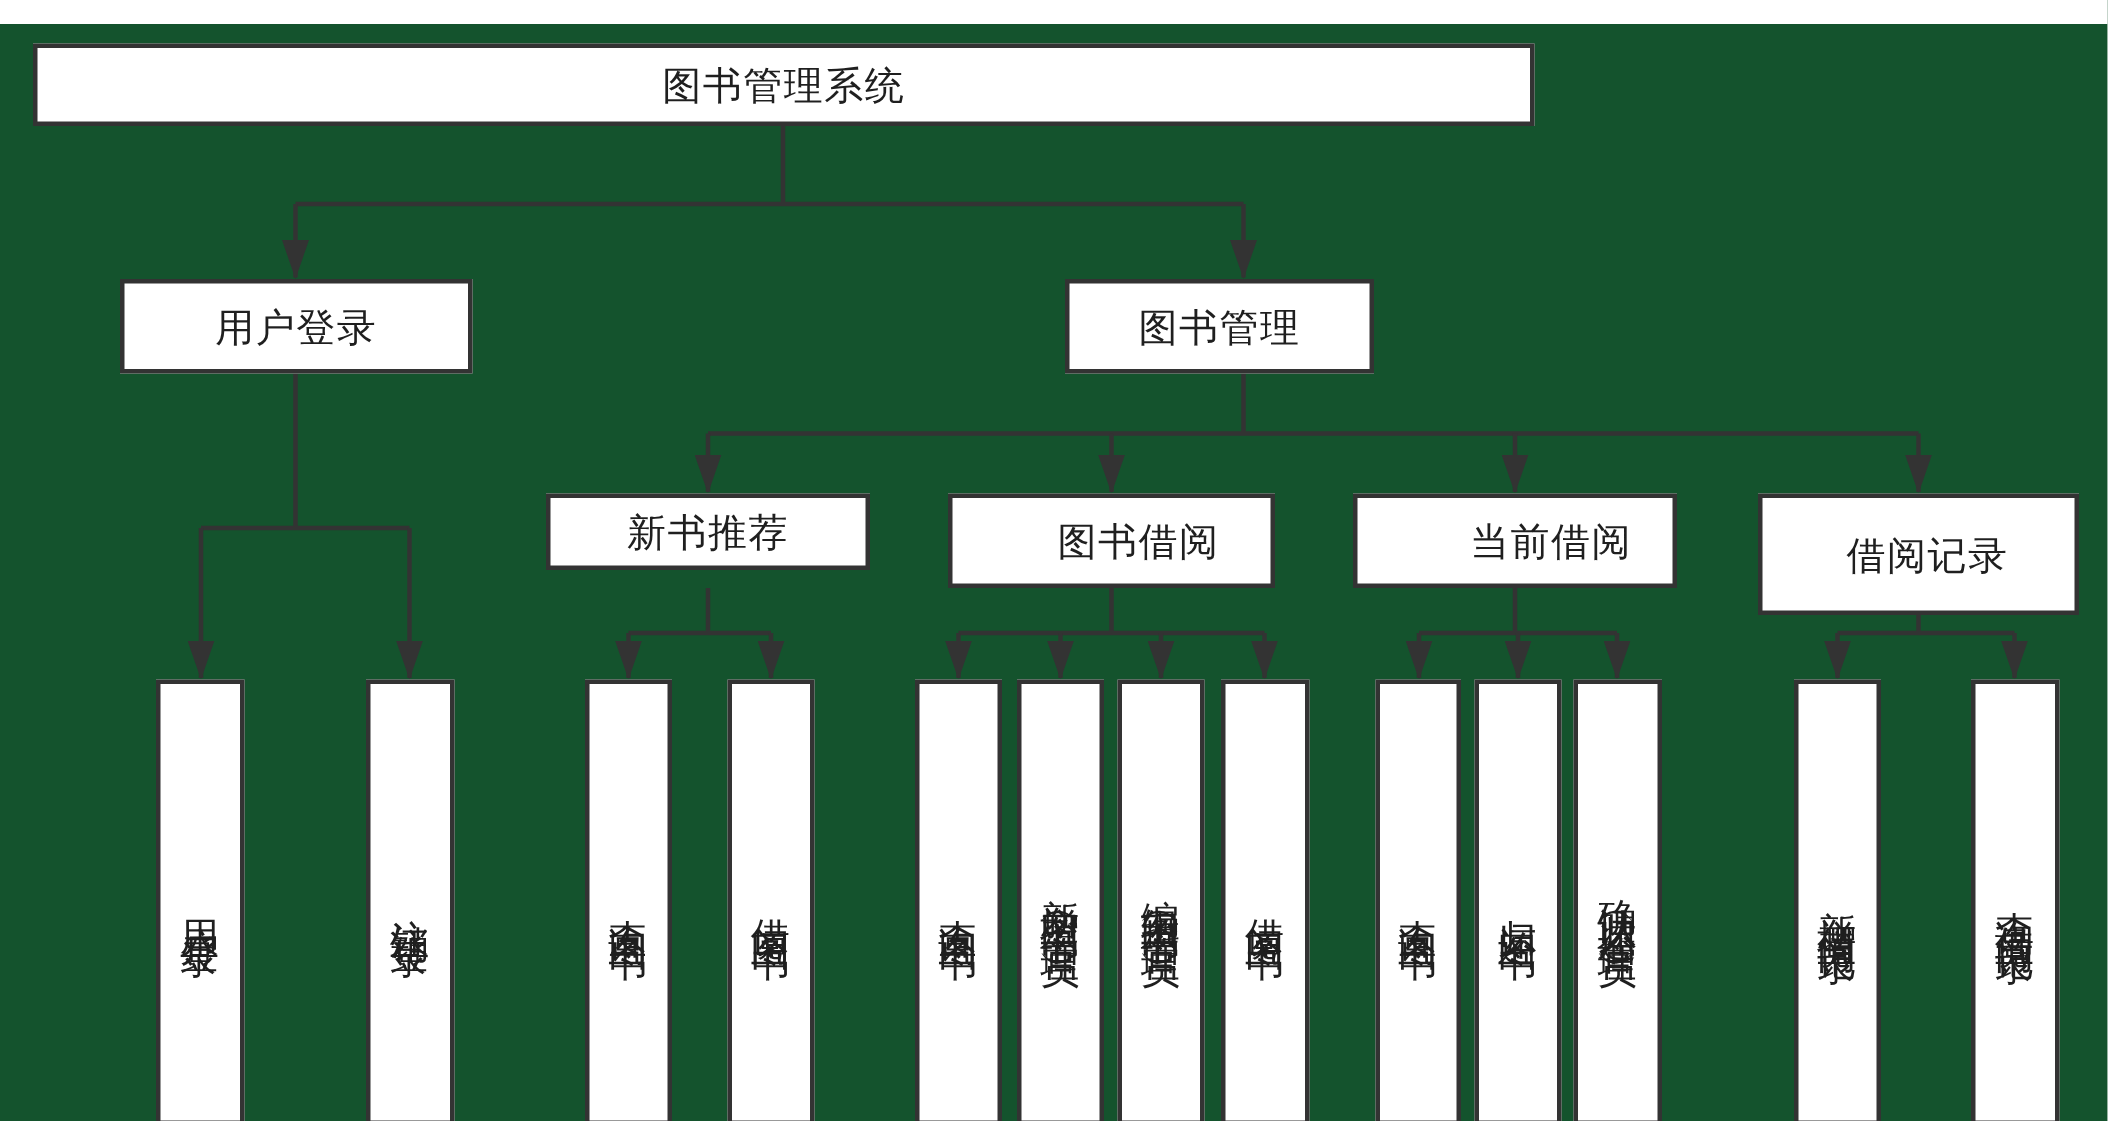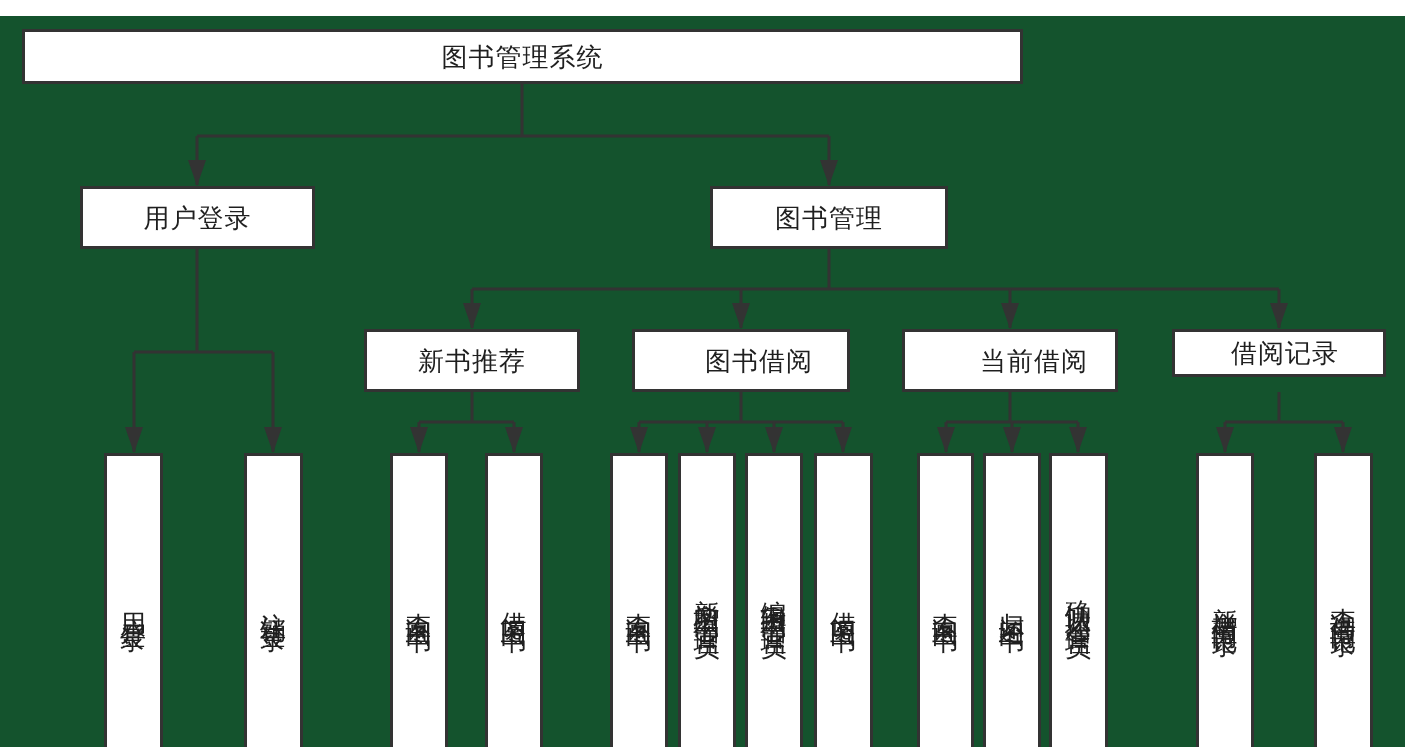--- a/index.html
+++ b/index.html
@@ -42,25 +42,25 @@
   }
   .vbox {
     writing-mode: vertical-rl;
     text-orientation: mixed;
     letter-spacing: 5px;
     white-space: normal;
   }
   
   .n-root  { left: 22px;   top: 13px;  width: 1001px; height: 55px; }
   .n-l2a   { left: 80px;   top: 170px; width: 235px;  height: 63px; }
-  .n-l2b   { left: 710px;  top: 170px; width: 238px;  height: 63px; }
-  .n-l3a   { left: 364px;  top: 313px; width: 216px;  height: 63px; }
+  .n-l2b   { left: 710px;  top: 170px; width: 206px;  height: 63px; }
+  .n-l3a   { left: 364px;  top: 313px; width: 216px;  height: 51px; }
   .n-l3b   { left: 632px;  top: 313px; width: 218px;  height: 63px; padding-left: 36px; }
   .n-l3c   { left: 902px;  top: 313px; width: 216px;  height: 63px; padding-left: 48px; }
-  .n-l3d   { left: 1172px; top: 313px; width: 214px;  height: 48px; padding-left: 12px; }
+  .n-l3d   { left: 1172px; top: 313px; width: 214px;  height: 81px; padding-left: 12px; }
   
   .leaf    { top: 437px; height: 297px; }
   .lf0  { left: 104px;  width: 59px; }
   .lf1  { left: 244px;  width: 59px; }
   .lf2  { left: 390px;  width: 58px; }
   .lf3  { left: 485px;  width: 58px; }
   .lf4  { left: 610px;  width: 58px; }
   .lf5  { left: 678px;  width: 58px; }
   .lf6  { left: 745px;  width: 58px; }
   .lf7  { left: 814px;  width: 59px; }

